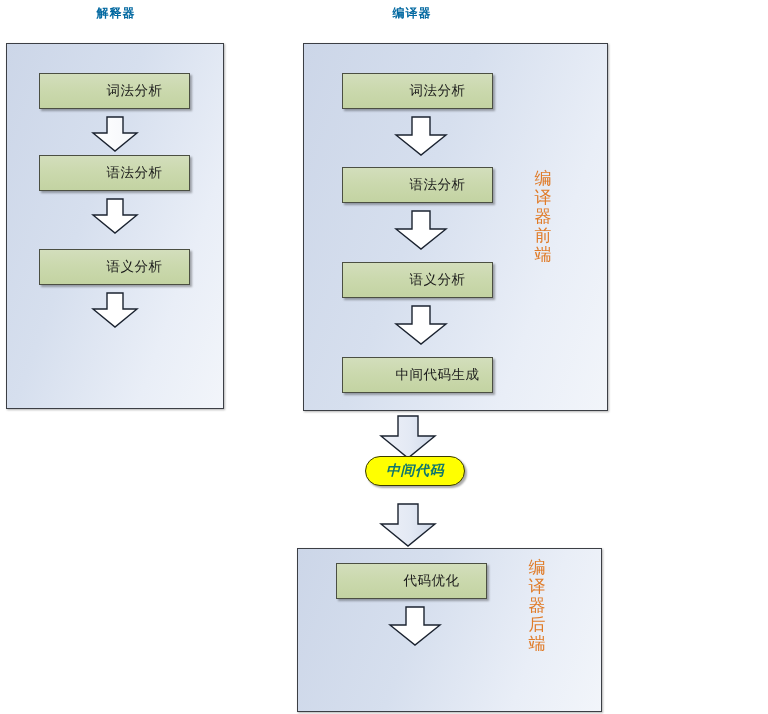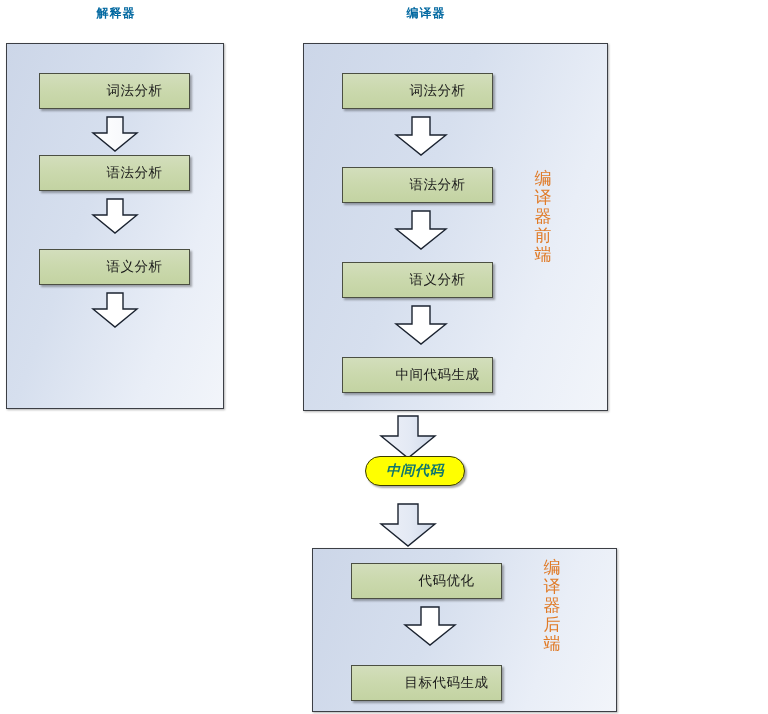--- a/index.html
+++ b/index.html
@@ -17,33 +17,33 @@
     position:absolute;
     font-weight:bold;
     font-size:12px;
     color:#0369a1;
     letter-spacing:1px;
     white-space:nowrap;
     text-align:center;
     font-family:"DejaVu Sans","Liberation Sans",sans-serif;
   }
   #title-interpreter{left:41px;top:5px;width:150px;}
-  #title-compiler{left:351px;top:5px;width:150px;}
+  #title-compiler{left:337px;top:5px;width:150px;}
 
   
   .panel{
     position:absolute;
     background:linear-gradient(110deg,#ccd6e8 0%,#d6dfee 40%,#e9eef7 75%,#f2f5fa 100%);
     border:1px solid #3c3f45;
     box-shadow:1px 1px 2px rgba(0,0,0,.30);
     box-sizing:border-box;
   }
   #panel-interpreter{left:6px;top:43px;width:218px;height:366px;}
   #panel-frontend{left:303px;top:43px;width:305px;height:368px;}
-  #panel-backend{left:312px;top:548px;width:305px;height:164px;}
+  #panel-backend{left:297px;top:548px;width:305px;height:164px;}
 
   
   .stage{
     position:absolute;
     width:151px;height:36px;
     background:linear-gradient(180deg,#d3debc 0%,#cbd9ae 45%,#c3d3a2 100%);
     border:1px solid #4b4f42;
     box-shadow:2px 2px 2px rgba(0,0,0,.32);
     box-sizing:border-box;
     display:flex;align-items:center;justify-content:center;
@@ -201,21 +201,20 @@
   <div class="panel" id="panel-backend">
 
     <div class="stage" style="left:38px;top:14px;">代码优化</div>
 
     <div class="arrow" style="left:90px;top:57px;">
       <svg viewBox="0 0 54 40" preserveAspectRatio="none">
         <polygon points="18,1 36,1 36,19 52,19 27,39 2,19 18,19" fill="#ffffff" stroke="#1b2330" stroke-width="1.4" stroke-linejoin="miter"></polygon>
       </svg>
     </div>
 
-    <div class="stage" style="left:38px;top:116px;">目标代码生成</div>
 
     <div class="side-label" style="left:227px;top:9px;">
       <span>编</span>
       <span>译</span>
       <span>器</span>
       <span>后</span>
       <span>端</span>
     </div>
   </div>
 

